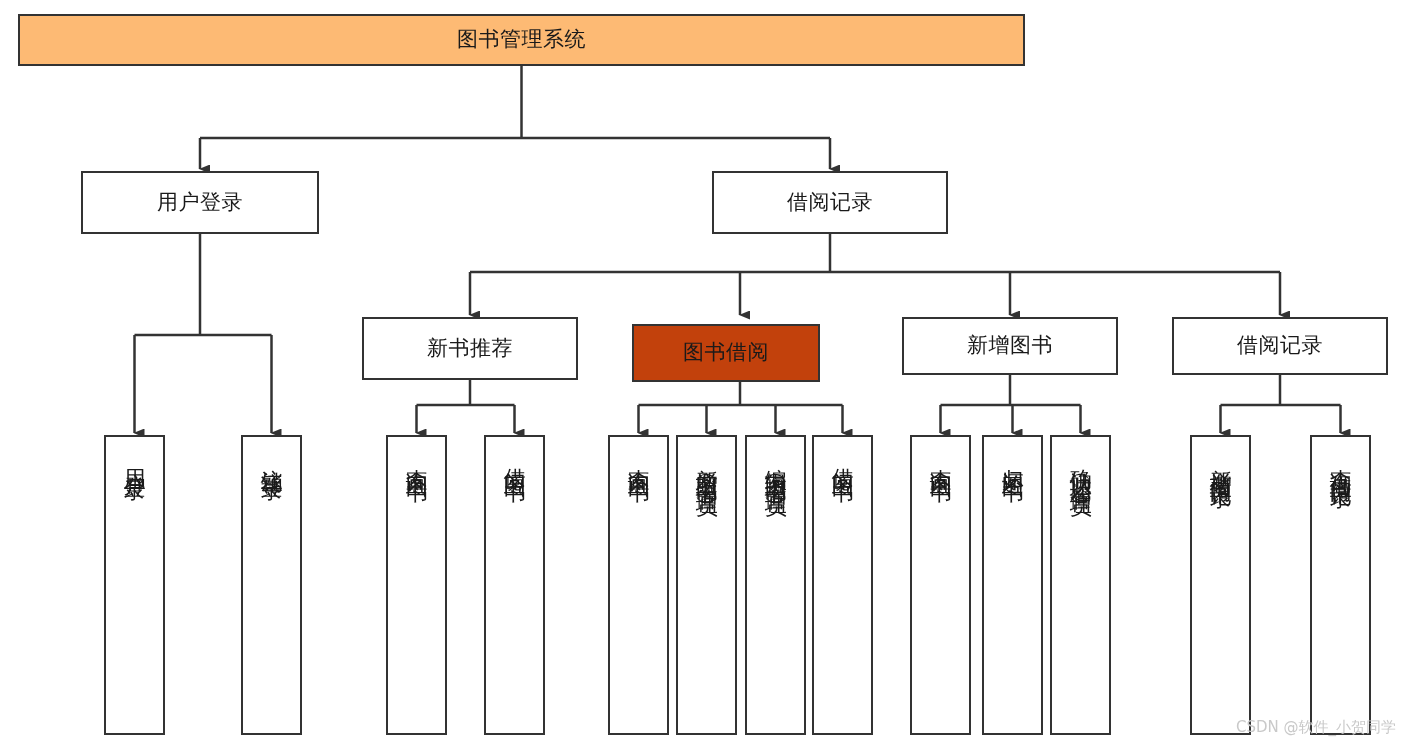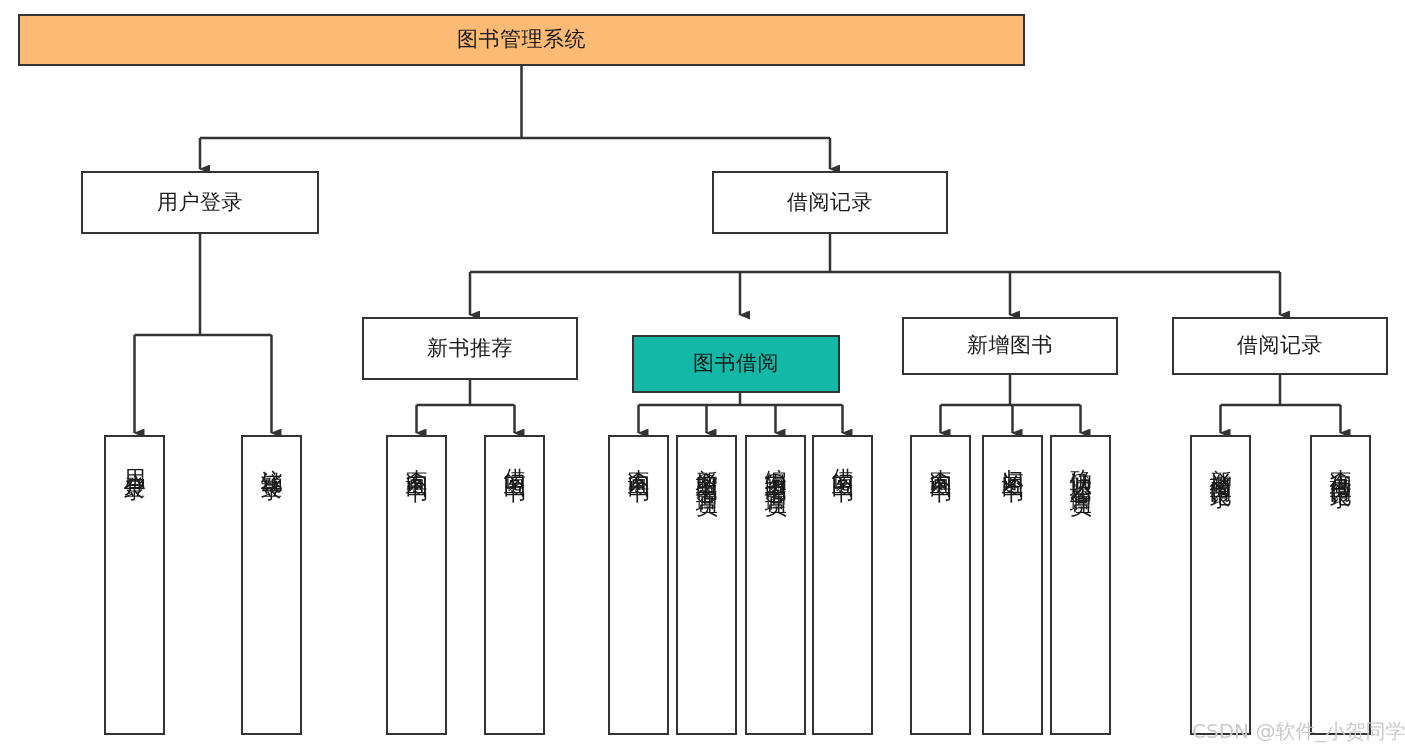--- a/index.html
+++ b/index.html
@@ -54,23 +54,24 @@
   .node.vert .label {
     writing-mode: vertical-rl;
     text-orientation: upright;
     font-size: 22px;
     letter-spacing: 4px;
     white-space: nowrap;
   }
   #watermark {
     position: absolute;
     color: #c9c9c9;
-    font-size: 20px;
+    font-size: 15px;
     white-space: nowrap;
     z-index: 3;
+    margin-left: 44px;
   }
 </style>
 </head>
 <body>
 
 <div id="diagram-root">
   <svg class="wires" viewBox="0 0 1405 747" xmlns="http://www.w3.org/2000/svg">
     <defs>
       <marker id="arrowhead" markerWidth="9" markerHeight="11" refX="4.5" refY="10" orient="auto" markerUnits="userSpaceOnUse">
         <path d="M0,0 L9,0 L4.5,11 Z" fill="#333333"></path>
@@ -119,21 +120,21 @@
       </div>
       <div class="node horiz" style="left: 81px; top: 171px; width: 238px; height: 63px; border-color: rgb(51, 51, 51); background: rgb(255, 255, 255);">
         <span class="label" style="color: rgb(26, 26, 26);">用户登录</span>
       </div>
       <div class="node horiz" style="left: 712px; top: 171px; width: 236px; height: 63px; border-color: rgb(51, 51, 51); background: rgb(255, 255, 255);">
         <span class="label" style="color: rgb(26, 26, 26);">借阅记录</span>
       </div>
       <div class="node horiz" style="left: 362px; top: 317px; width: 216px; height: 63px; border-color: rgb(51, 51, 51); background: rgb(255, 255, 255);">
         <span class="label" style="color: rgb(26, 26, 26);">新书推荐</span>
       </div>
-      <div class="node horiz" style="left: 632px; top: 335px; width: 208px; height: 58px; border-color: rgb(51, 51, 51); background: #14b8a6;">
+      <div class="node horiz" style="left: 632px; top: 324px; width: 188px; height: 58px; border-color: rgb(51, 51, 51); background: #c2410c;">
         <span class="label" style="color: rgb(26, 26, 26);">图书借阅</span>
       </div>
       <div class="node horiz" style="left: 902px; top: 317px; width: 216px; height: 58px; border-color: rgb(51, 51, 51); background: rgb(255, 255, 255);">
         <span class="label" style="color: rgb(26, 26, 26);">新增图书</span>
       </div>
       <div class="node horiz" style="left: 1172px; top: 317px; width: 216px; height: 58px; border-color: rgb(51, 51, 51); background: rgb(255, 255, 255);">
         <span class="label" style="color: rgb(26, 26, 26);">借阅记录</span>
       </div>
       <div class="node vert" style="left: 104px; top: 435px; width: 61px; height: 300px; border-color: rgb(51, 51, 51); background: rgb(255, 255, 255);">
         <span class="label" style="color: rgb(26, 26, 26);">用户登录</span>

